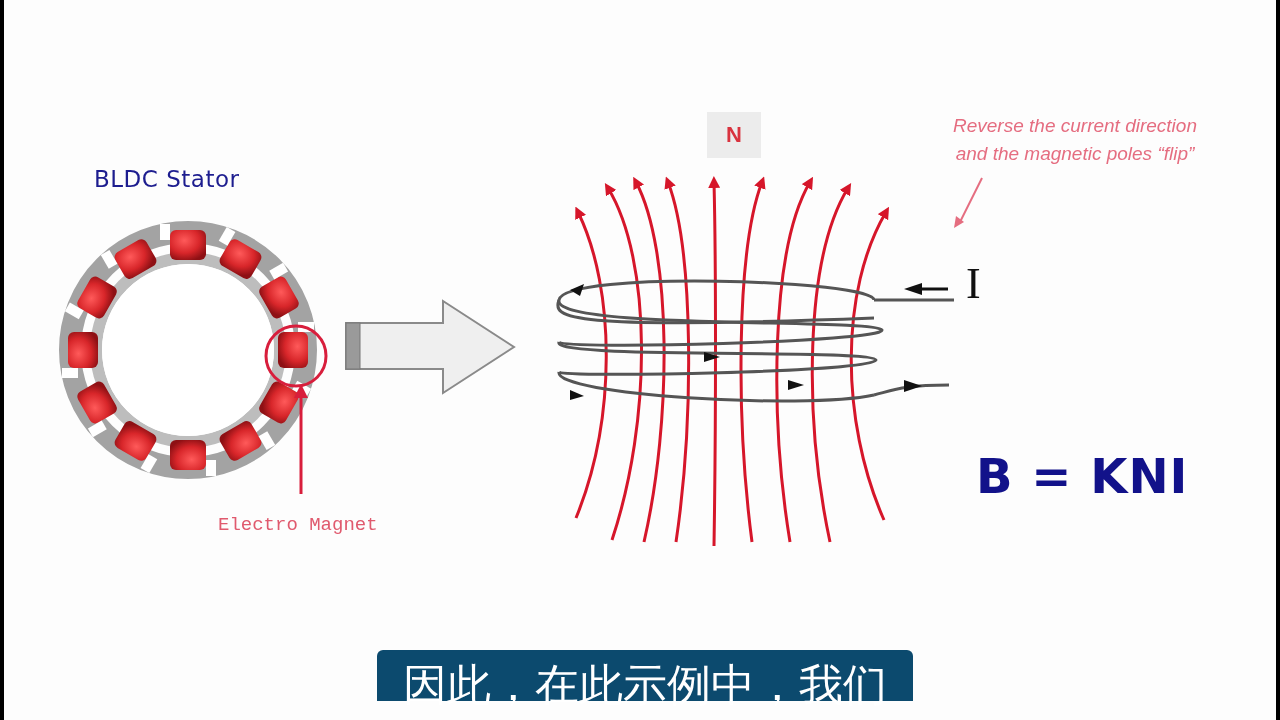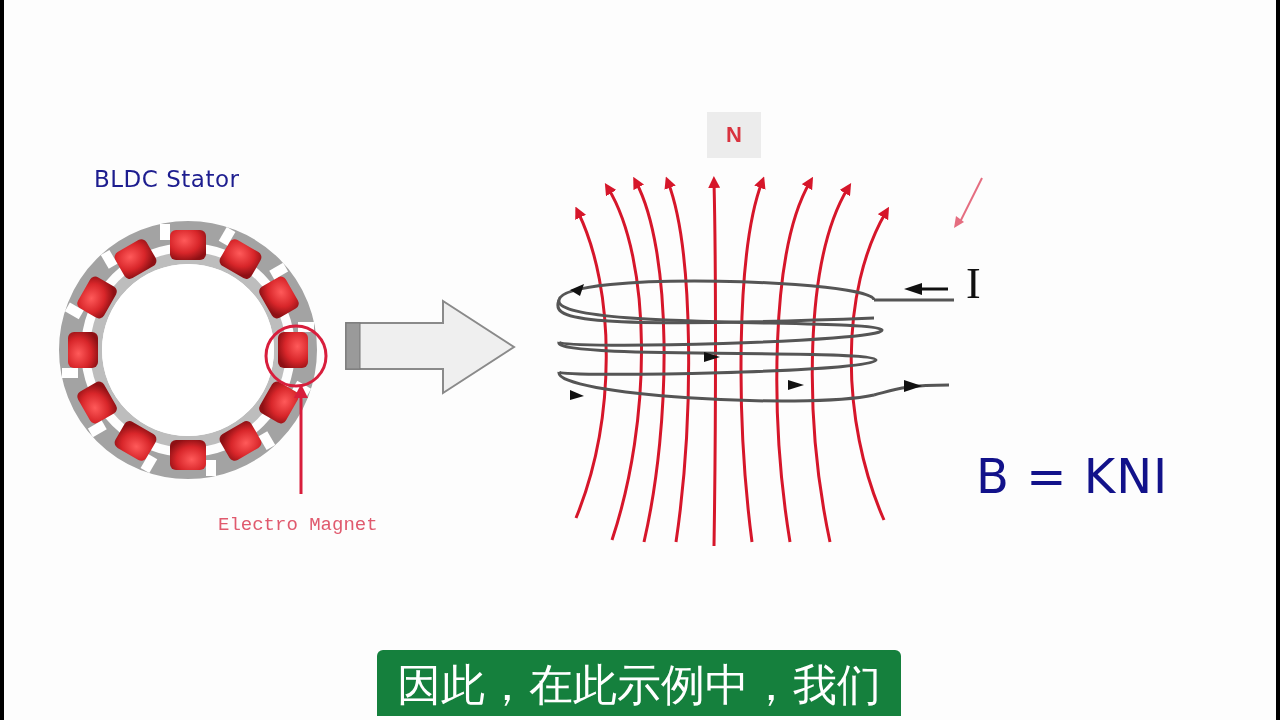--- a/index.html
+++ b/index.html
@@ -3,22 +3,22 @@
 <meta charset="utf-8">
 <style>
   html, body { margin:0; padding:0; width:1280px; height:720px; overflow:hidden; background:#000; }
   #frame { position:absolute; left:4px; top:0; width:1272px; height:720px; background:#fdfdfd; }
   .abs { position:absolute; }
   #stator-title { left:90px; top:166px; font-family:"DejaVu Sans", sans-serif; font-weight:normal; font-size:23px; color:#1d1d8f; letter-spacing:0.5px; }
   #em-label { left:214px; top:514px; font-family:Liberation Mono, monospace; font-size:19px; color:#e05a6e; }
   #n-box { left:703px; top:112px; width:54px; height:46px; background:#ececec; color:#d9333f; font-family:"Liberation Sans", sans-serif; font-weight:bold; font-size:22px; display:flex; align-items:center; justify-content:center; }
   #note { left:906px; top:112px; width:330px; font-family:"Liberation Sans", sans-serif; font-style:italic; font-size:19px; line-height:28px; color:#e56d80; text-align:center; }
   #i-label { left:962px; top:258px; font-family:"Liberation Serif", serif; font-size:44px; color:#111; }
-  #formula { left:972px; top:448px; font-family:"DejaVu Sans", sans-serif; font-weight:normal; font-size:48px; color:#12128a; letter-spacing:1px; }
-  #subtitle { left:373px; top:650px; height:66px; padding:0 20px; background:#15803d; border-radius:6px 6px 0 0; color:#fff; font-family:"DejaVu Sans", sans-serif; font-size:44px; line-height:70px; white-space:nowrap; }
+  #formula { left:972px; top:448px; font-family:"DejaVu Sans", sans-serif; font-weight:bold; font-size:48px; color:#12128a; letter-spacing:1px; }
+  #subtitle { left:373px; top:650px; height:51px; padding:0 26px; background:#0c4a6e; border-radius:6px 6px 0 0; color:#fff; font-family:"DejaVu Sans", sans-serif; font-size:44px; line-height:70px; white-space:nowrap; }
   svg { position:absolute; left:0; top:0; }
 </style>
 </head>
 <body>
 
 <div id="frame">
 
   <svg width="1272" height="720" viewBox="0 0 1272 720">
     <defs>
       <marker id="redhead" viewBox="0 0 10 10" refX="5" refY="5" markerWidth="4" markerHeight="4" orient="auto-start-reverse">
@@ -136,17 +136,21 @@
 
     <g>
       <line x1="978" y1="178" x2="956" y2="222" stroke="#e56d80" stroke-width="2"></line>
       <path d="M950,228 L952,216 L960,222 z" fill="#e56d80"></path>
     </g>
   </svg>
 
   <div id="stator-title" class="abs">BLDC Stator</div>
   <div id="em-label" class="abs">Electro Magnet</div>
   <div id="n-box" class="abs">N</div>
+  <div id="note" class="abs">
+    <div>Reverse the current direction</div>
+    <div>and the magnetic poles “flip”</div>
+  </div>
   <div id="i-label" class="abs">I</div>
   <div id="formula" class="abs">B = KNI</div>
 
   <div id="subtitle" class="abs">因此，在此示例中，我们</div>
 </div>
 
 </body></html>

